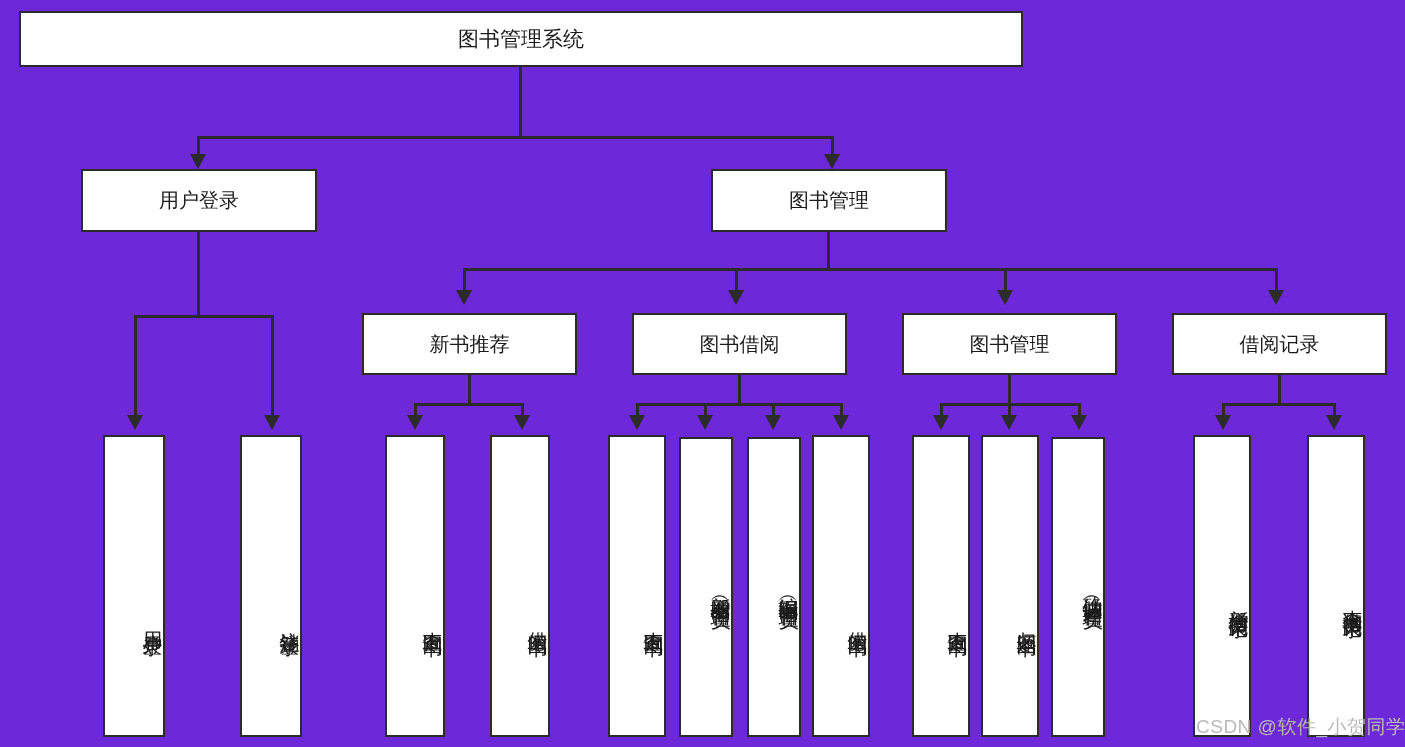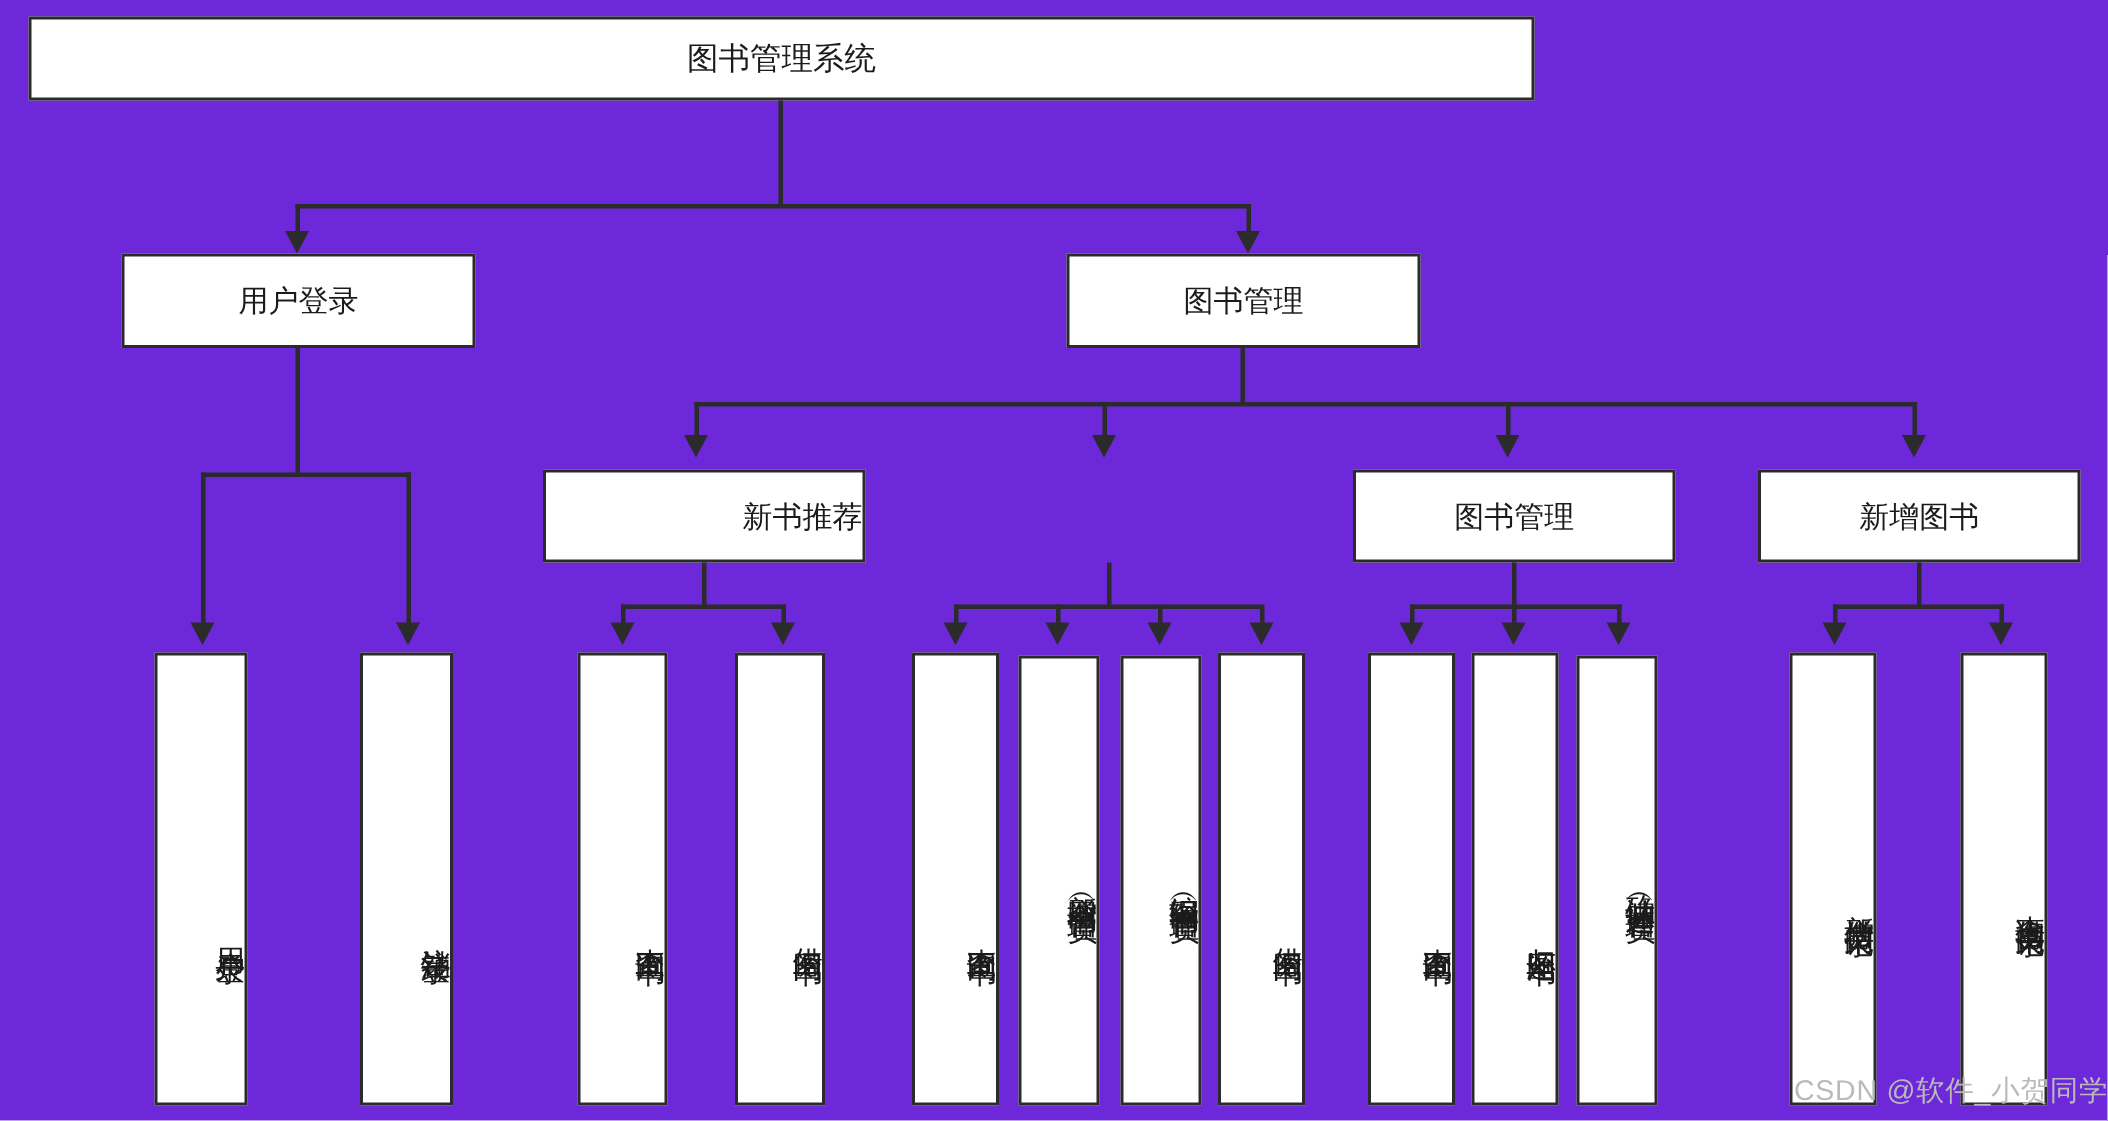--- a/index.html
+++ b/index.html
@@ -124,28 +124,31 @@
   <div class="edge h" style="left:463px; top:268px; width:815px; height:3px;"></div>
   <div class="edge v" style="left:463px; top:268px; width:3px; height:26px;"></div>
   <div class="arrow" style="left:456px; top:290px;"></div>
   <div class="edge v" style="left:735px; top:268px; width:3px; height:26px;"></div>
   <div class="arrow" style="left:728px; top:290px;"></div>
   <div class="edge v" style="left:1004px; top:268px; width:3px; height:26px;"></div>
   <div class="arrow" style="left:997px; top:290px;"></div>
   <div class="edge v" style="left:1275px; top:268px; width:3px; height:26px;"></div>
   <div class="arrow" style="left:1268px; top:290px;"></div>
 
-  <div class="node level3" style="left:362px; top:313px; width:215px; height:62px;justify-content:flex-end;">
+  <div class="node level3" style="left:362px; top:313px; width:215px; height:62px;">
     <span>新书推荐</span>
+  </div>
+  <div class="node level3" style="left:632px; top:313px; width:215px; height:62px;">
+    <span>图书借阅</span>
   </div>
   <div class="node level3" style="left:902px; top:313px; width:215px; height:62px;">
     <span>图书管理</span>
   </div>
   <div class="node level3" style="left:1172px; top:313px; width:215px; height:62px;">
-    <span>新增图书</span>
+    <span>借阅记录</span>
   </div>
 
   <div class="edge v" style="left:468px; top:375px; width:3px; height:30px;"></div>
   <div class="edge h" style="left:414px; top:403px; width:110px; height:3px;"></div>
   <div class="edge v" style="left:414px; top:403px; width:3px; height:16px;"></div>
   <div class="arrow" style="left:407px; top:415px;"></div>
   <div class="edge v" style="left:521px; top:403px; width:3px; height:16px;"></div>
   <div class="arrow" style="left:514px; top:415px;"></div>
 
   <div class="edge v" style="left:738px; top:375px; width:3px; height:30px;"></div>

